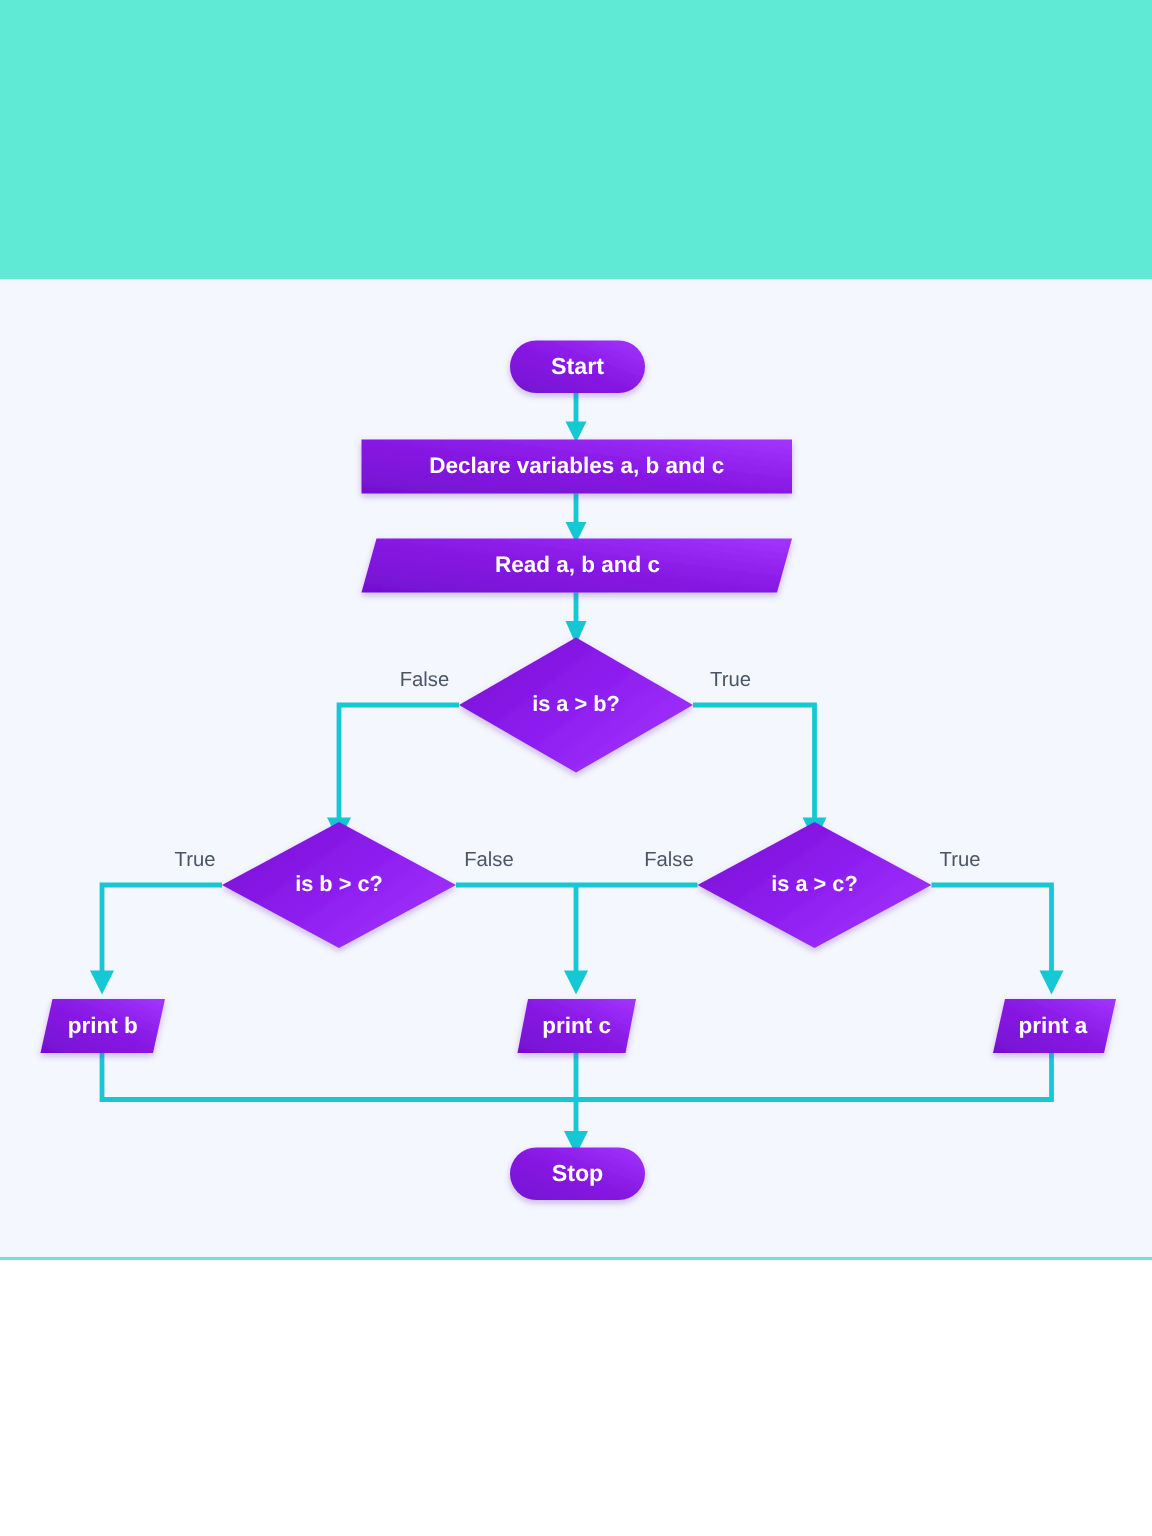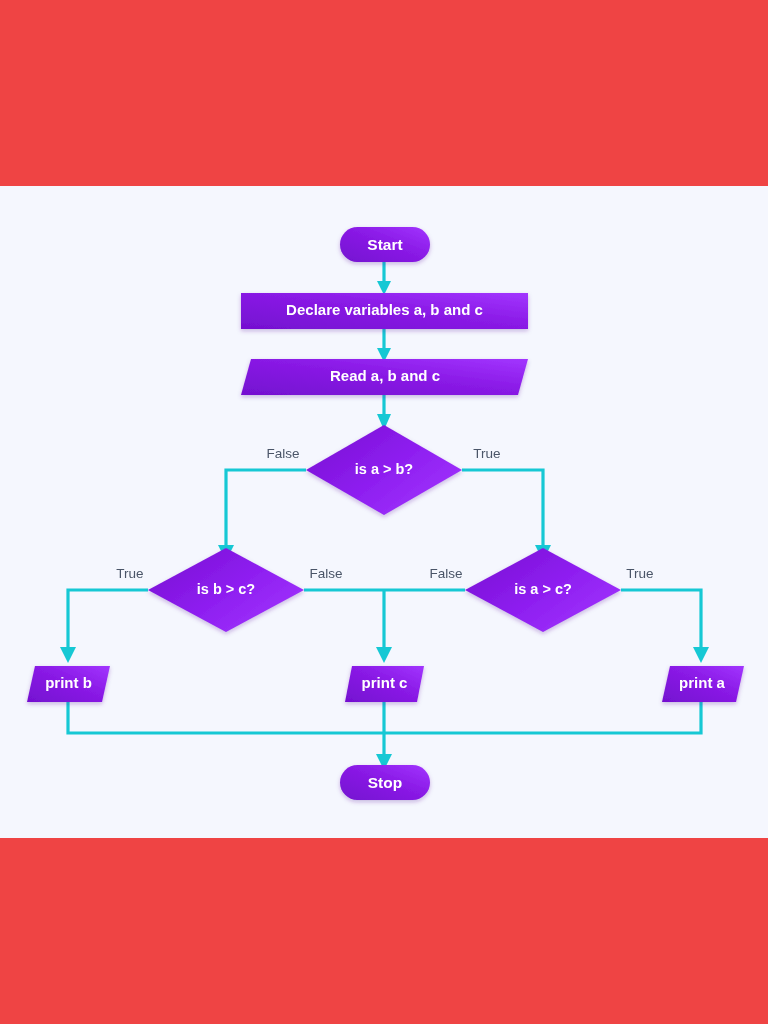--- a/index.html
+++ b/index.html
@@ -9,22 +9,22 @@
   }
   body {
     width: 768px;
     height: 1024px;
     font-family: "Liberation Sans", sans-serif;
     overflow: hidden;
   }
   #canvas {
     position: relative;
     width: 768px;
-    height: 1024px;
-    background: #ef4444;
+    height: 840px;
+    background: #5eead4;
   }
   #board {
     position: absolute;
     left: 0;
     top: 186px;
     width: 768px;
     height: 652px;
     background: #f5f7fe;
   }
   svg.flow {

